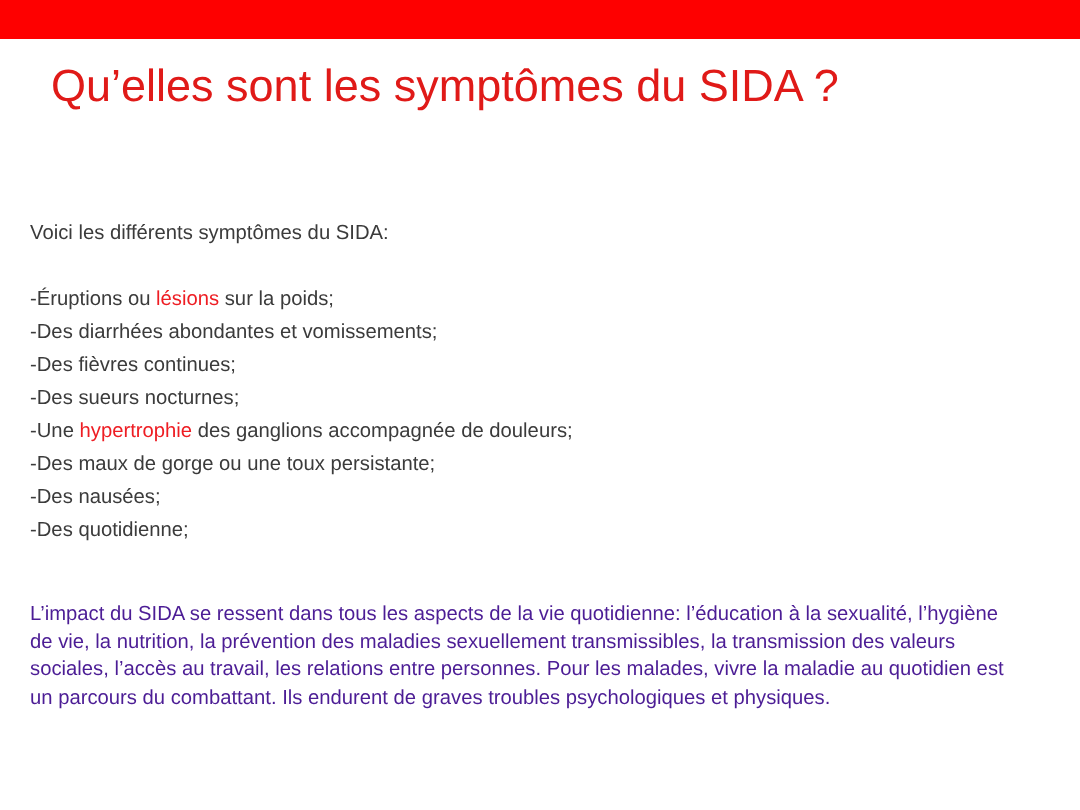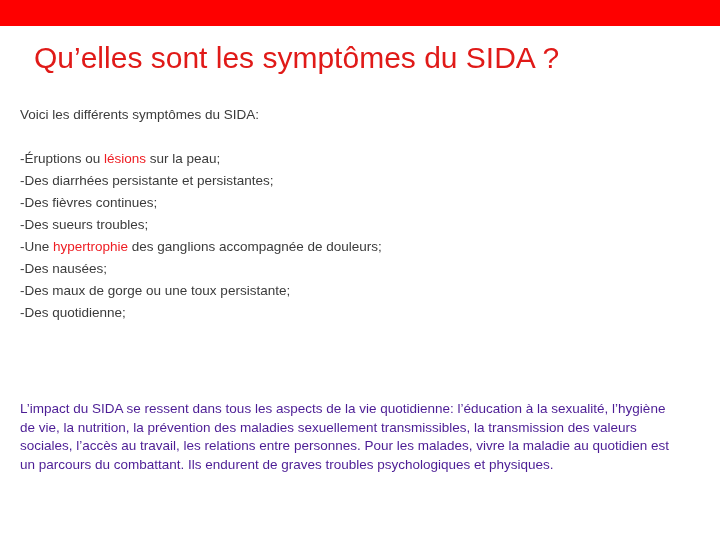--- a/index.html
+++ b/index.html
@@ -44,20 +44,21 @@
   .body-area {
     position: absolute;
     left: 20px;
     top: 104px;
     width: 680px;
   }
   .intro-line {
     font-size: 13.5px;
     line-height: 22px;
     color: #3b3b3b;
+    margin-top: 40px;
   }
   .spacer-line {
     height: 22px;
   }
   .symptom-list {
     list-style: none;
     margin: 0;
     padding: 0;
   }
   .symptom-list li {
@@ -87,26 +88,26 @@
 <div class="slide">
 
   <div class="top-bar"></div>
 
   <div class="slide-title">Qu’elles sont les symptômes du SIDA ?</div>
 
   <div class="body-area">
     <div class="intro-line">Voici les différents symptômes du SIDA:</div>
     <div class="spacer-line"></div>
     <ul class="symptom-list">
-        <li><span>-Éruptions ou </span><span class="hl">lésions</span><span> sur la peau;</span></li>
-        <li><span>-Des diarrhées persistante et persistantes;</span></li>
+        <li><span>-Éruptions ou </span><span class="hl">lésions</span><span> sur la poids;</span></li>
+        <li><span>-Des diarrhées abondantes et vomissements;</span></li>
         <li><span>-Des fièvres continues;</span></li>
-        <li><span>-Des sueurs troubles;</span></li>
+        <li><span>-Des sueurs nocturnes;</span></li>
         <li><span>-Une </span><span class="hl">hypertrophie</span><span> des ganglions accompagnée de douleurs;</span></li>
+        <li><span>-Des maux de gorge ou une toux persistante;</span></li>
         <li><span>-Des nausées;</span></li>
-        <li><span>-Des maux de gorge ou une toux persistante;</span></li>
         <li><span>-Des quotidienne;</span></li>
       </ul>
   </div>
 
   <div class="closing-block">L’impact du SIDA se ressent dans tous les aspects de la vie quotidienne: l’éducation à la sexualité, l’hygiène de vie, la nutrition, la prévention des maladies sexuellement transmissibles, la transmission des valeurs sociales, l’accès au travail, les relations entre personnes. Pour les malades, vivre la maladie au quotidien est un parcours du combattant. Ils endurent de graves troubles psychologiques et physiques.</div>
 
 </div>
 
 </body></html>

